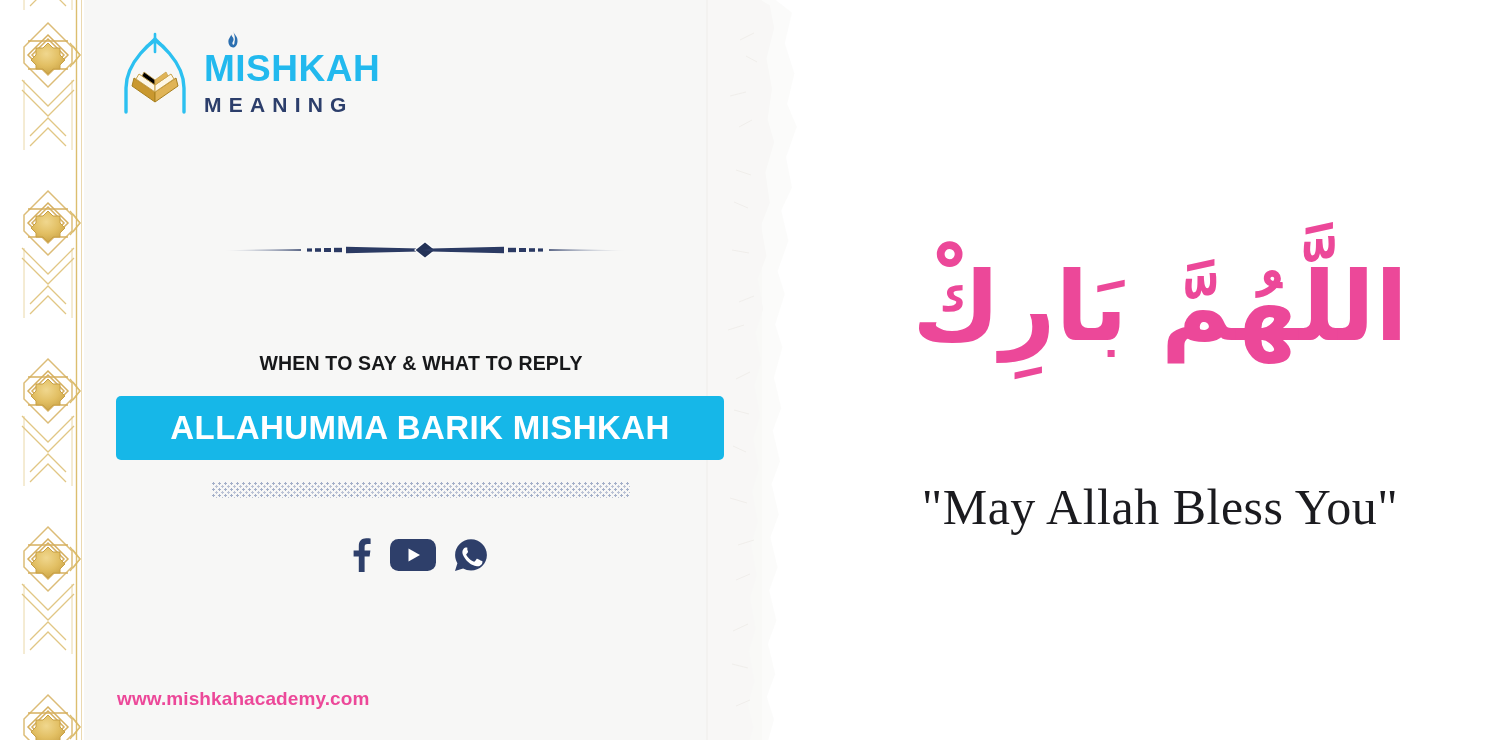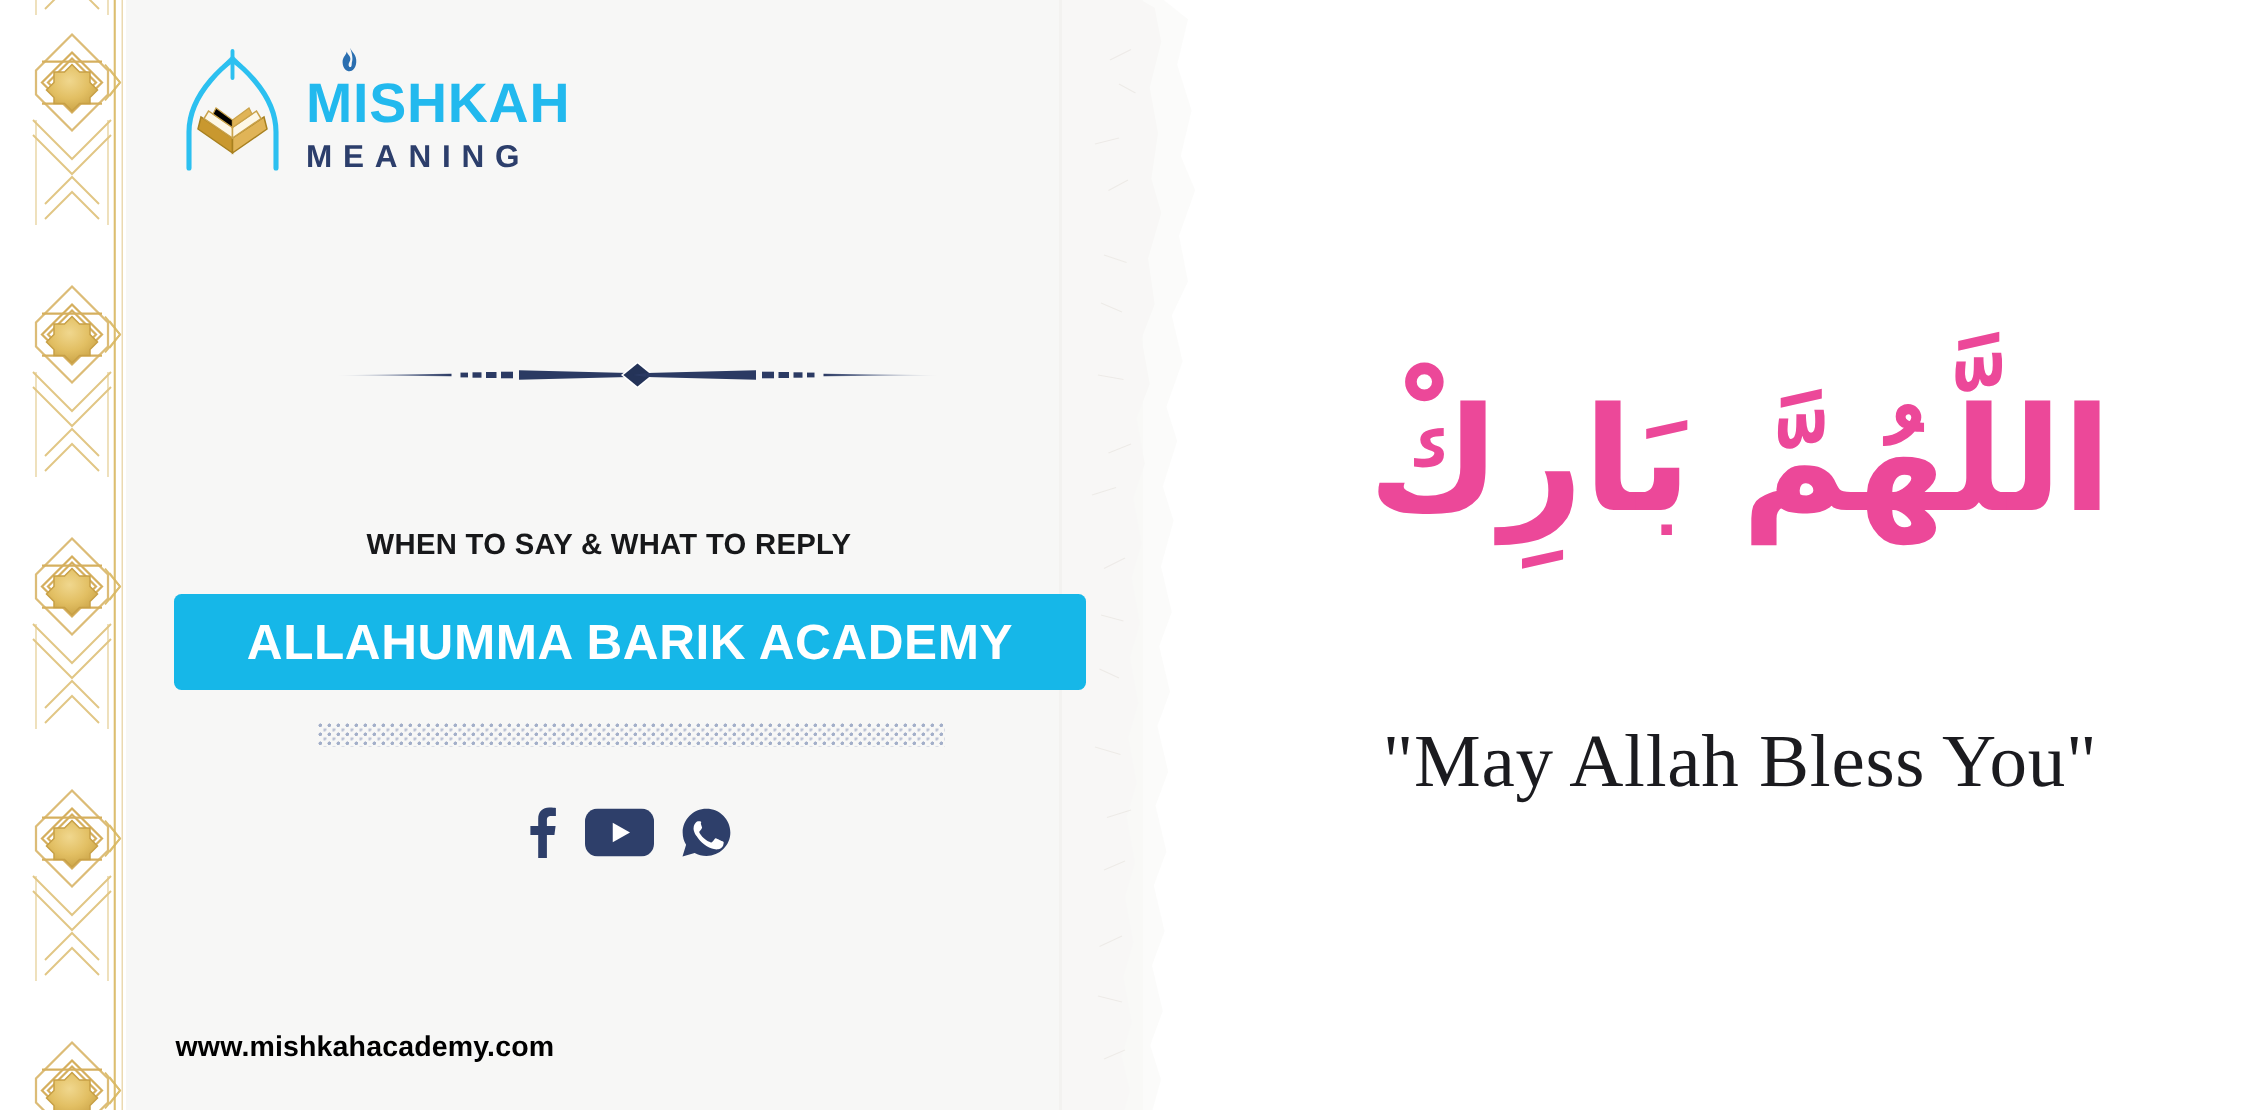--- a/index.html
+++ b/index.html
@@ -111,21 +111,21 @@
   
   .divider{
     position:absolute;
     left:203px; top:237px;
     width:404px; height:26px;
   }
 
   
   .kicker{
     position:absolute;
-    left:80px; top:352px;
+    left:95px; top:352px;
     width:612px;
     text-align:center;
     font-size:19.5px;
     font-weight:bold;
     letter-spacing:.2px;
     color:#17181a;
   }
   .title-bar{
     position:absolute;
     left:96px; top:396px;
@@ -167,21 +167,21 @@
     gap:18px;
   }
   .soc{ display:block; }
 
   
   .website{
     position:absolute;
     left:97px; top:688px;
     font-size:19px;
     font-weight:bold;
-    color:#000000;
+    color:#ec4899;
     letter-spacing:.1px;
   }
 
   
   .arabic{
     position:absolute;
     left:800px; top:238px;
     width:680px;
     text-align:center;
     direction:rtl;
@@ -361,21 +361,21 @@
       <rect x="306" y="11.2" width="6" height="3.6"></rect>
       <rect x="315" y="11.4" width="5" height="3.2"></rect>
     </g>
 
     <path d="M404 13.2 L326 12.2 L326 13.8 Z" fill="url(#gR)"></path>
   </svg>
 
   <div class="kicker">WHEN TO SAY &amp; WHAT TO REPLY</div>
 
   <div class="title-bar">
-    <span>ALLAHUMMA BARIK ACADEMY</span>
+    <span>ALLAHUMMA BARIK MISHKAH</span>
   </div>
 
   <div class="dotted-strip"></div>
 
   <div class="socials">
     <svg class="soc" width="22" height="34" viewBox="0 0 22 34">
       <path d="M14.6 34 V18.6 H19.6 L20.4 12.6 H14.6 V8.9 C14.6 7.2 15.1 6 17.6 6 H20.6 V0.6 C20.1 0.5 18.3 0.3 16.2 0.3 C11.8 0.3 8.8 3 8.8 7.9 V12.6 H3.6 V18.6 H8.8 V34 Z" fill="#2e3f6a"></path>
     </svg>
     <svg class="soc" width="46" height="32" viewBox="0 0 46 32">
       <rect x="0" y="0" width="46" height="32" rx="8.5" fill="#2e3f6a"></rect>

